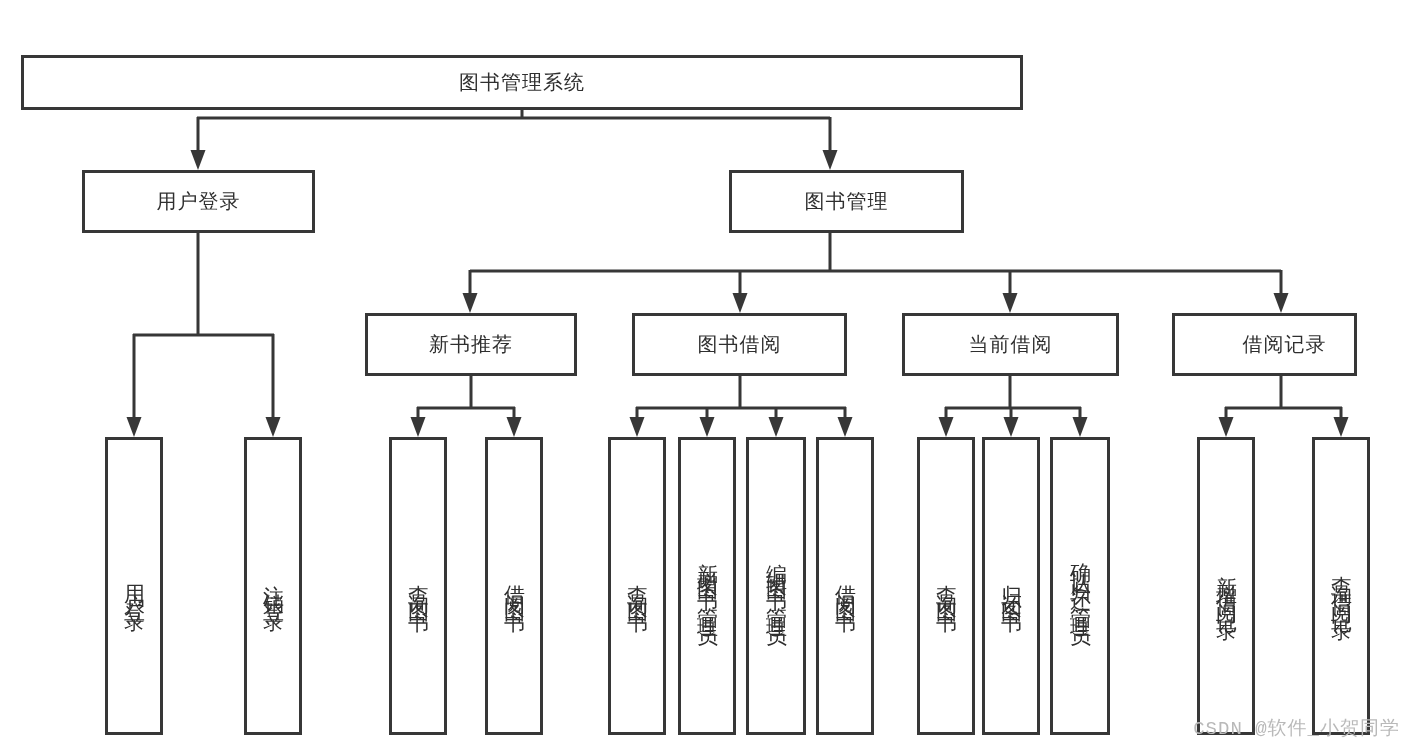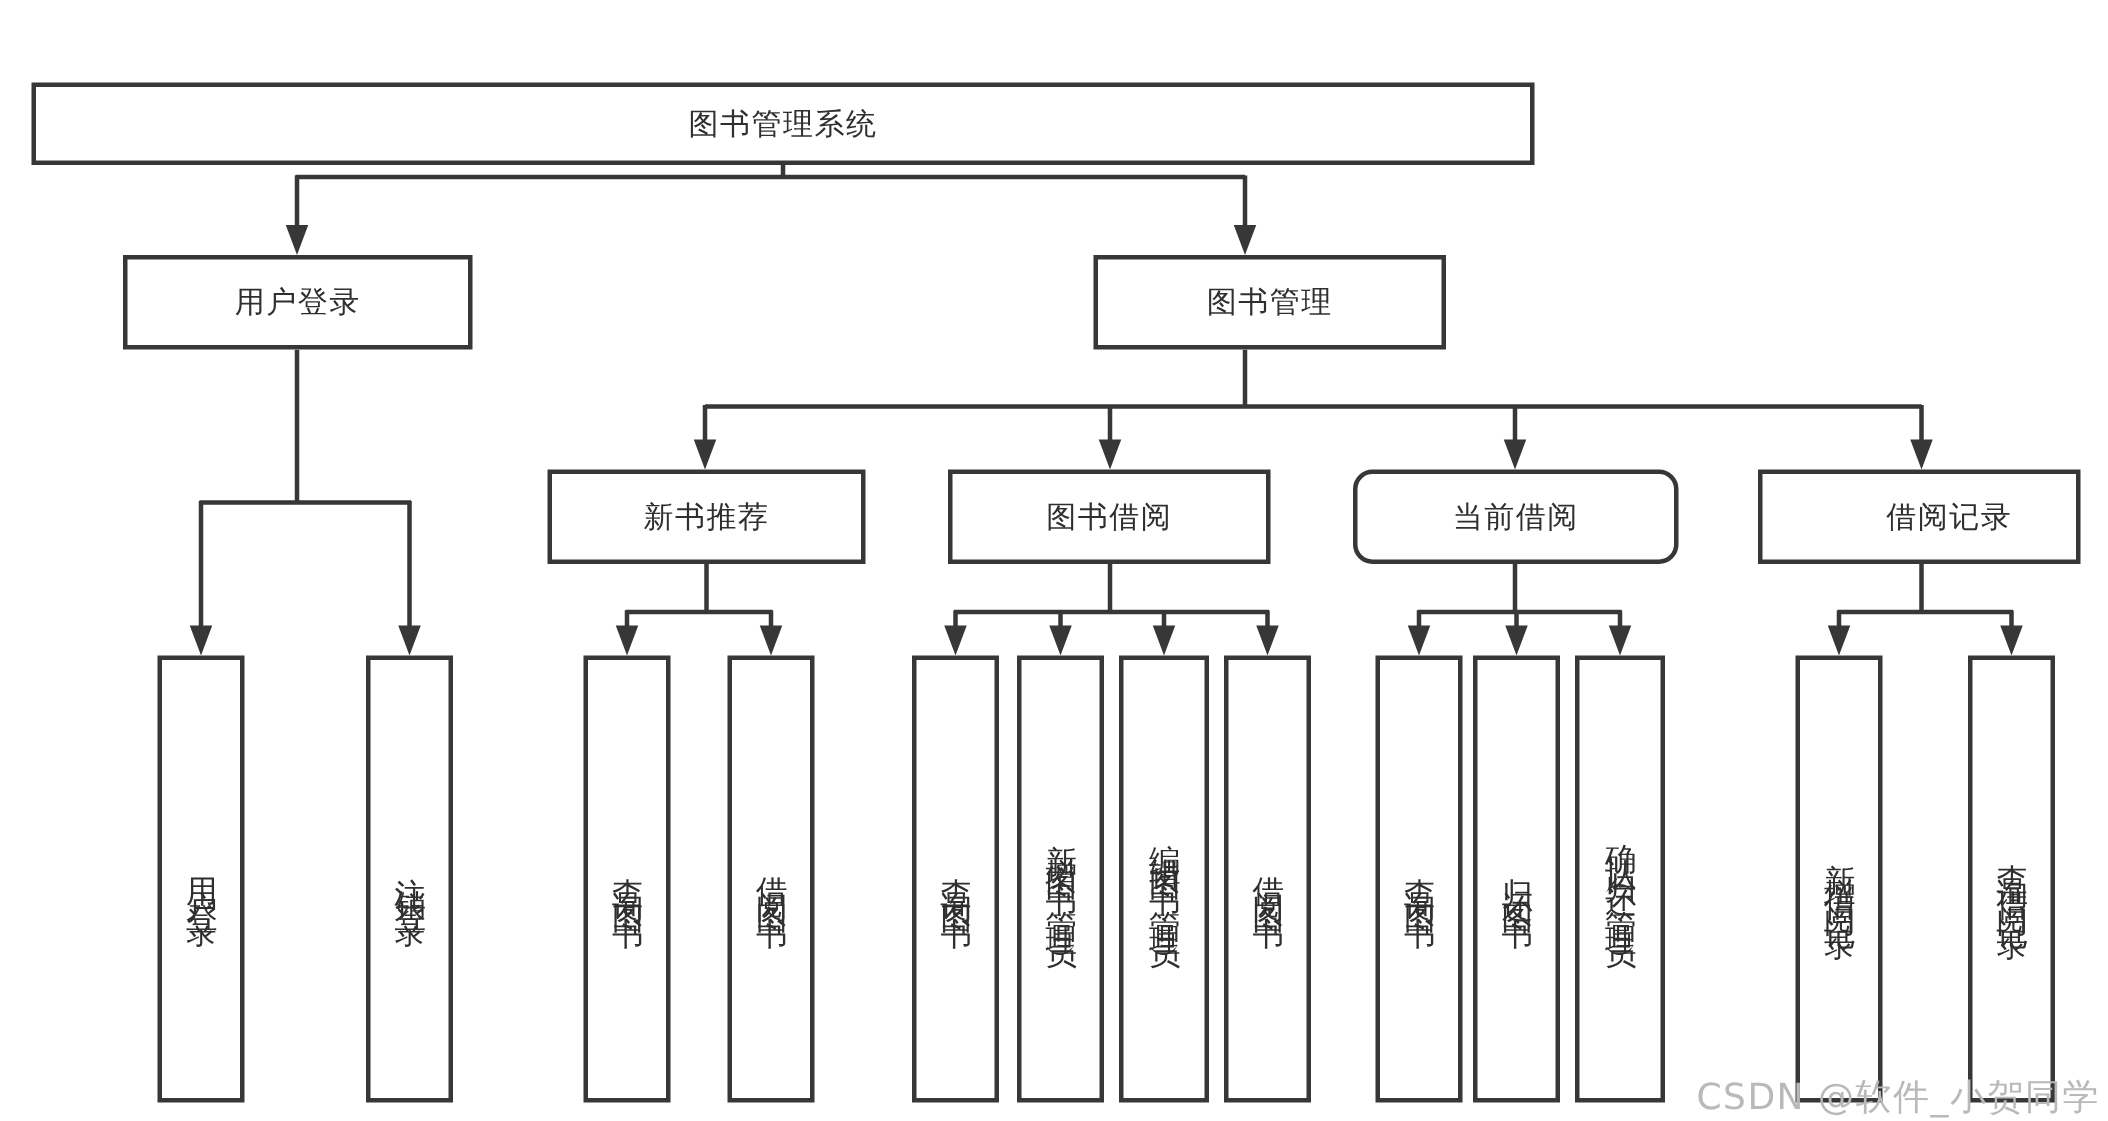--- a/index.html
+++ b/index.html
@@ -43,24 +43,25 @@
     text-orientation:mixed;
     font-size:21px;
     letter-spacing:9px;
     line-height:1;
     color:var(--text);
     max-height:288px;
   }
   .watermark{
     position:absolute;
     top:715px;right:5px;
-    font-size:24px;
+    font-size:19px;
     color:var(--watermark);
     letter-spacing:1px;
     white-space:nowrap;
+    font-family:Liberation Mono, monospace;
   }
 </style>
 </head>
 <body>
 
 <div id="stage">
 
   <svg id="connectors" viewBox="0 0 1405 747" xmlns="http://www.w3.org/2000/svg">
 
     <path d="M522 68 L522 118 M197 118 L830 118 M198 117 L198 152 M830 117 L830 152"></path>
@@ -97,22 +98,22 @@
     <polygon points="1333.5,417 1348.5,417 1341,437"></polygon>
   </svg>
 
   <div class="hbox" style="left:21px;top:13px;width:1002px;height:55px;margin-top:42px;">图书管理系统</div>
 
   <div class="hbox" style="left:82px;top:170px;width:233px;height:63px;">用户登录</div>
   <div class="hbox" style="left:712px;top:170px;width:235px;height:63px;margin-left:17px;">图书管理</div>
 
   <div class="hbox" style="left:365px;top:313px;width:212px;height:63px;">新书推荐</div>
   <div class="hbox" style="left:632px;top:313px;width:215px;height:63px;">图书借阅</div>
-  <div class="hbox" style="left:902px;top:313px;width:217px;height:63px;border-radius:13px;">当前借阅</div>
-  <div class="hbox" style="left:1172px;top:313px;width:215px;height:63px;padding-left:40px;">借阅记录</div>
+  <div class="hbox" style="left:902px;top:313px;width:217px;height:63px;">当前借阅</div>
+  <div class="hbox" style="left:1172px;top:313px;width:185px;height:63px;padding-left:40px;">借阅记录</div>
 
   <div class="vbox" style="left:105px;">
     <span class="vtext">用户登录</span>
   </div>
   <div class="vbox" style="left:244px;">
     <span class="vtext">注销登录</span>
   </div>
 
   <div class="vbox" style="left:389px;">
     <span class="vtext">查询图书</span>

